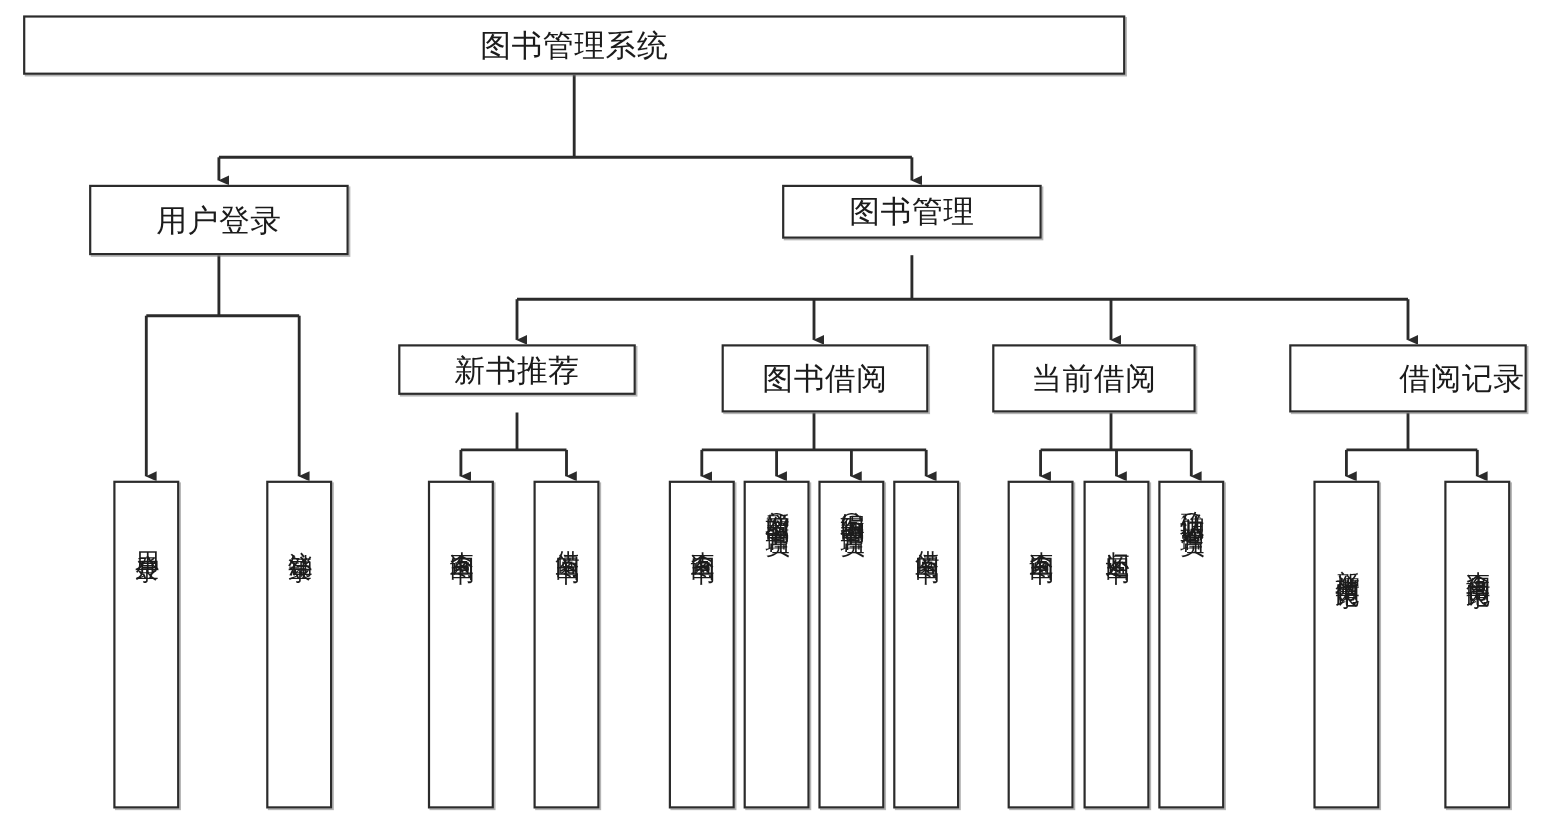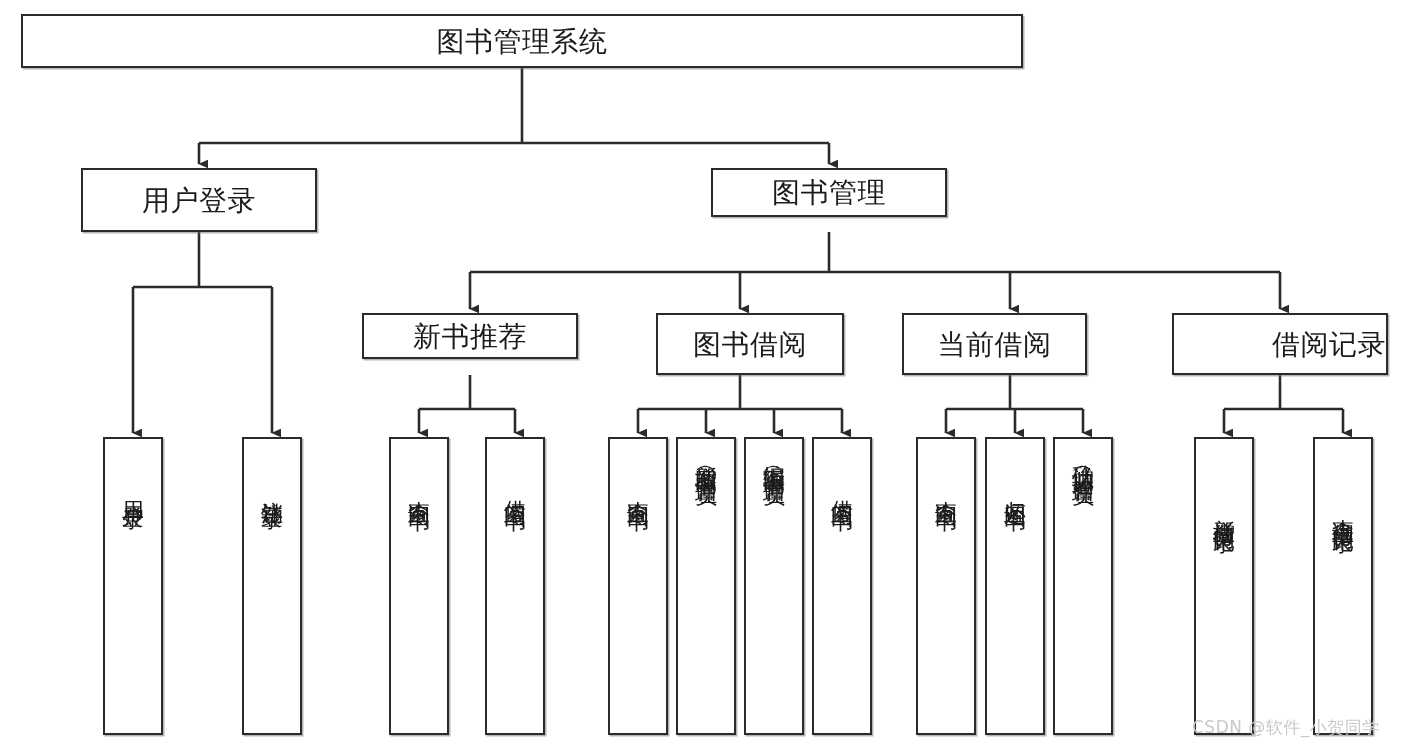--- a/index.html
+++ b/index.html
@@ -186,15 +186,14 @@
   <div class="node-box vertical" style="left:1053px; top:437px; width:60px; height:298px;">
     <span class="node-label">确认归还（管理员）</span>
   </div>
   <div class="node-box vertical pad-low" style="left:1194px; top:437px; width:60px; height:298px;">
     <span class="node-label">新增借阅记录</span>
   </div>
   <div class="node-box vertical pad-low" style="left:1313px; top:437px; width:60px; height:298px;">
     <span class="node-label">查询借阅记录</span>
   </div>
 
-  <div class="watermark" style="left:1192px; top:716px;">CSDN @软件_小贺同学</div>
 
 </div>
 
 </body></html>

